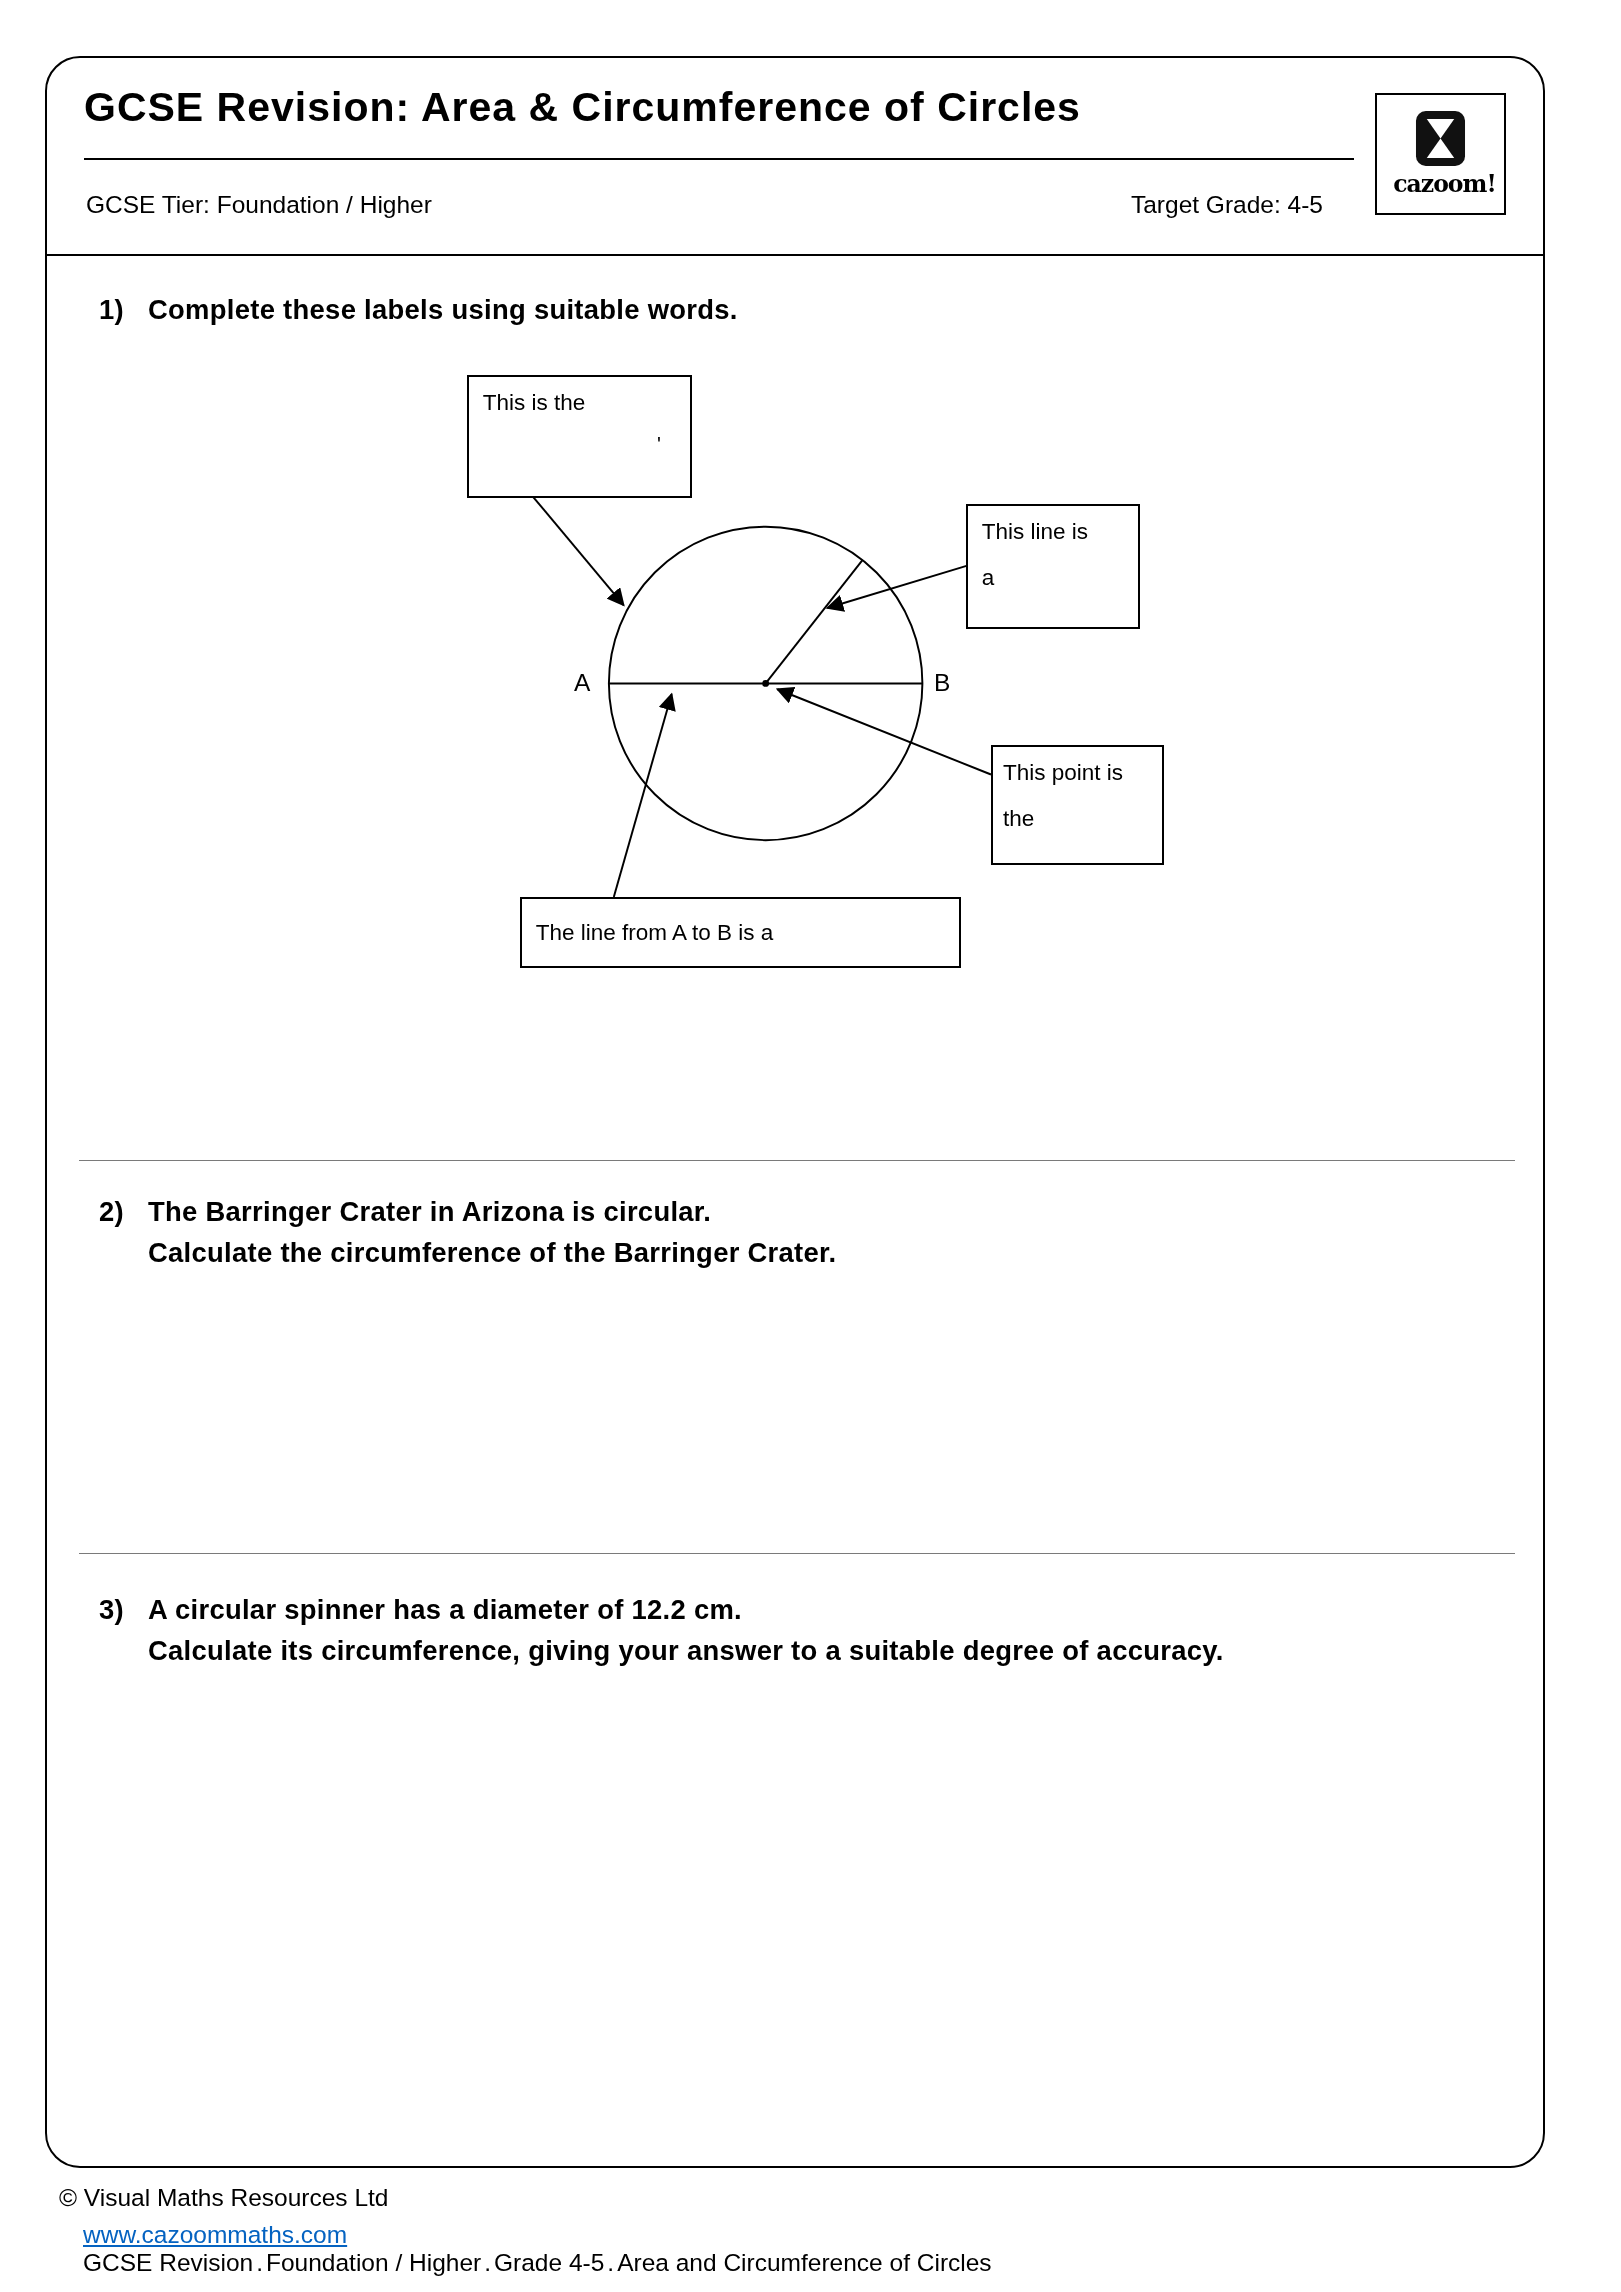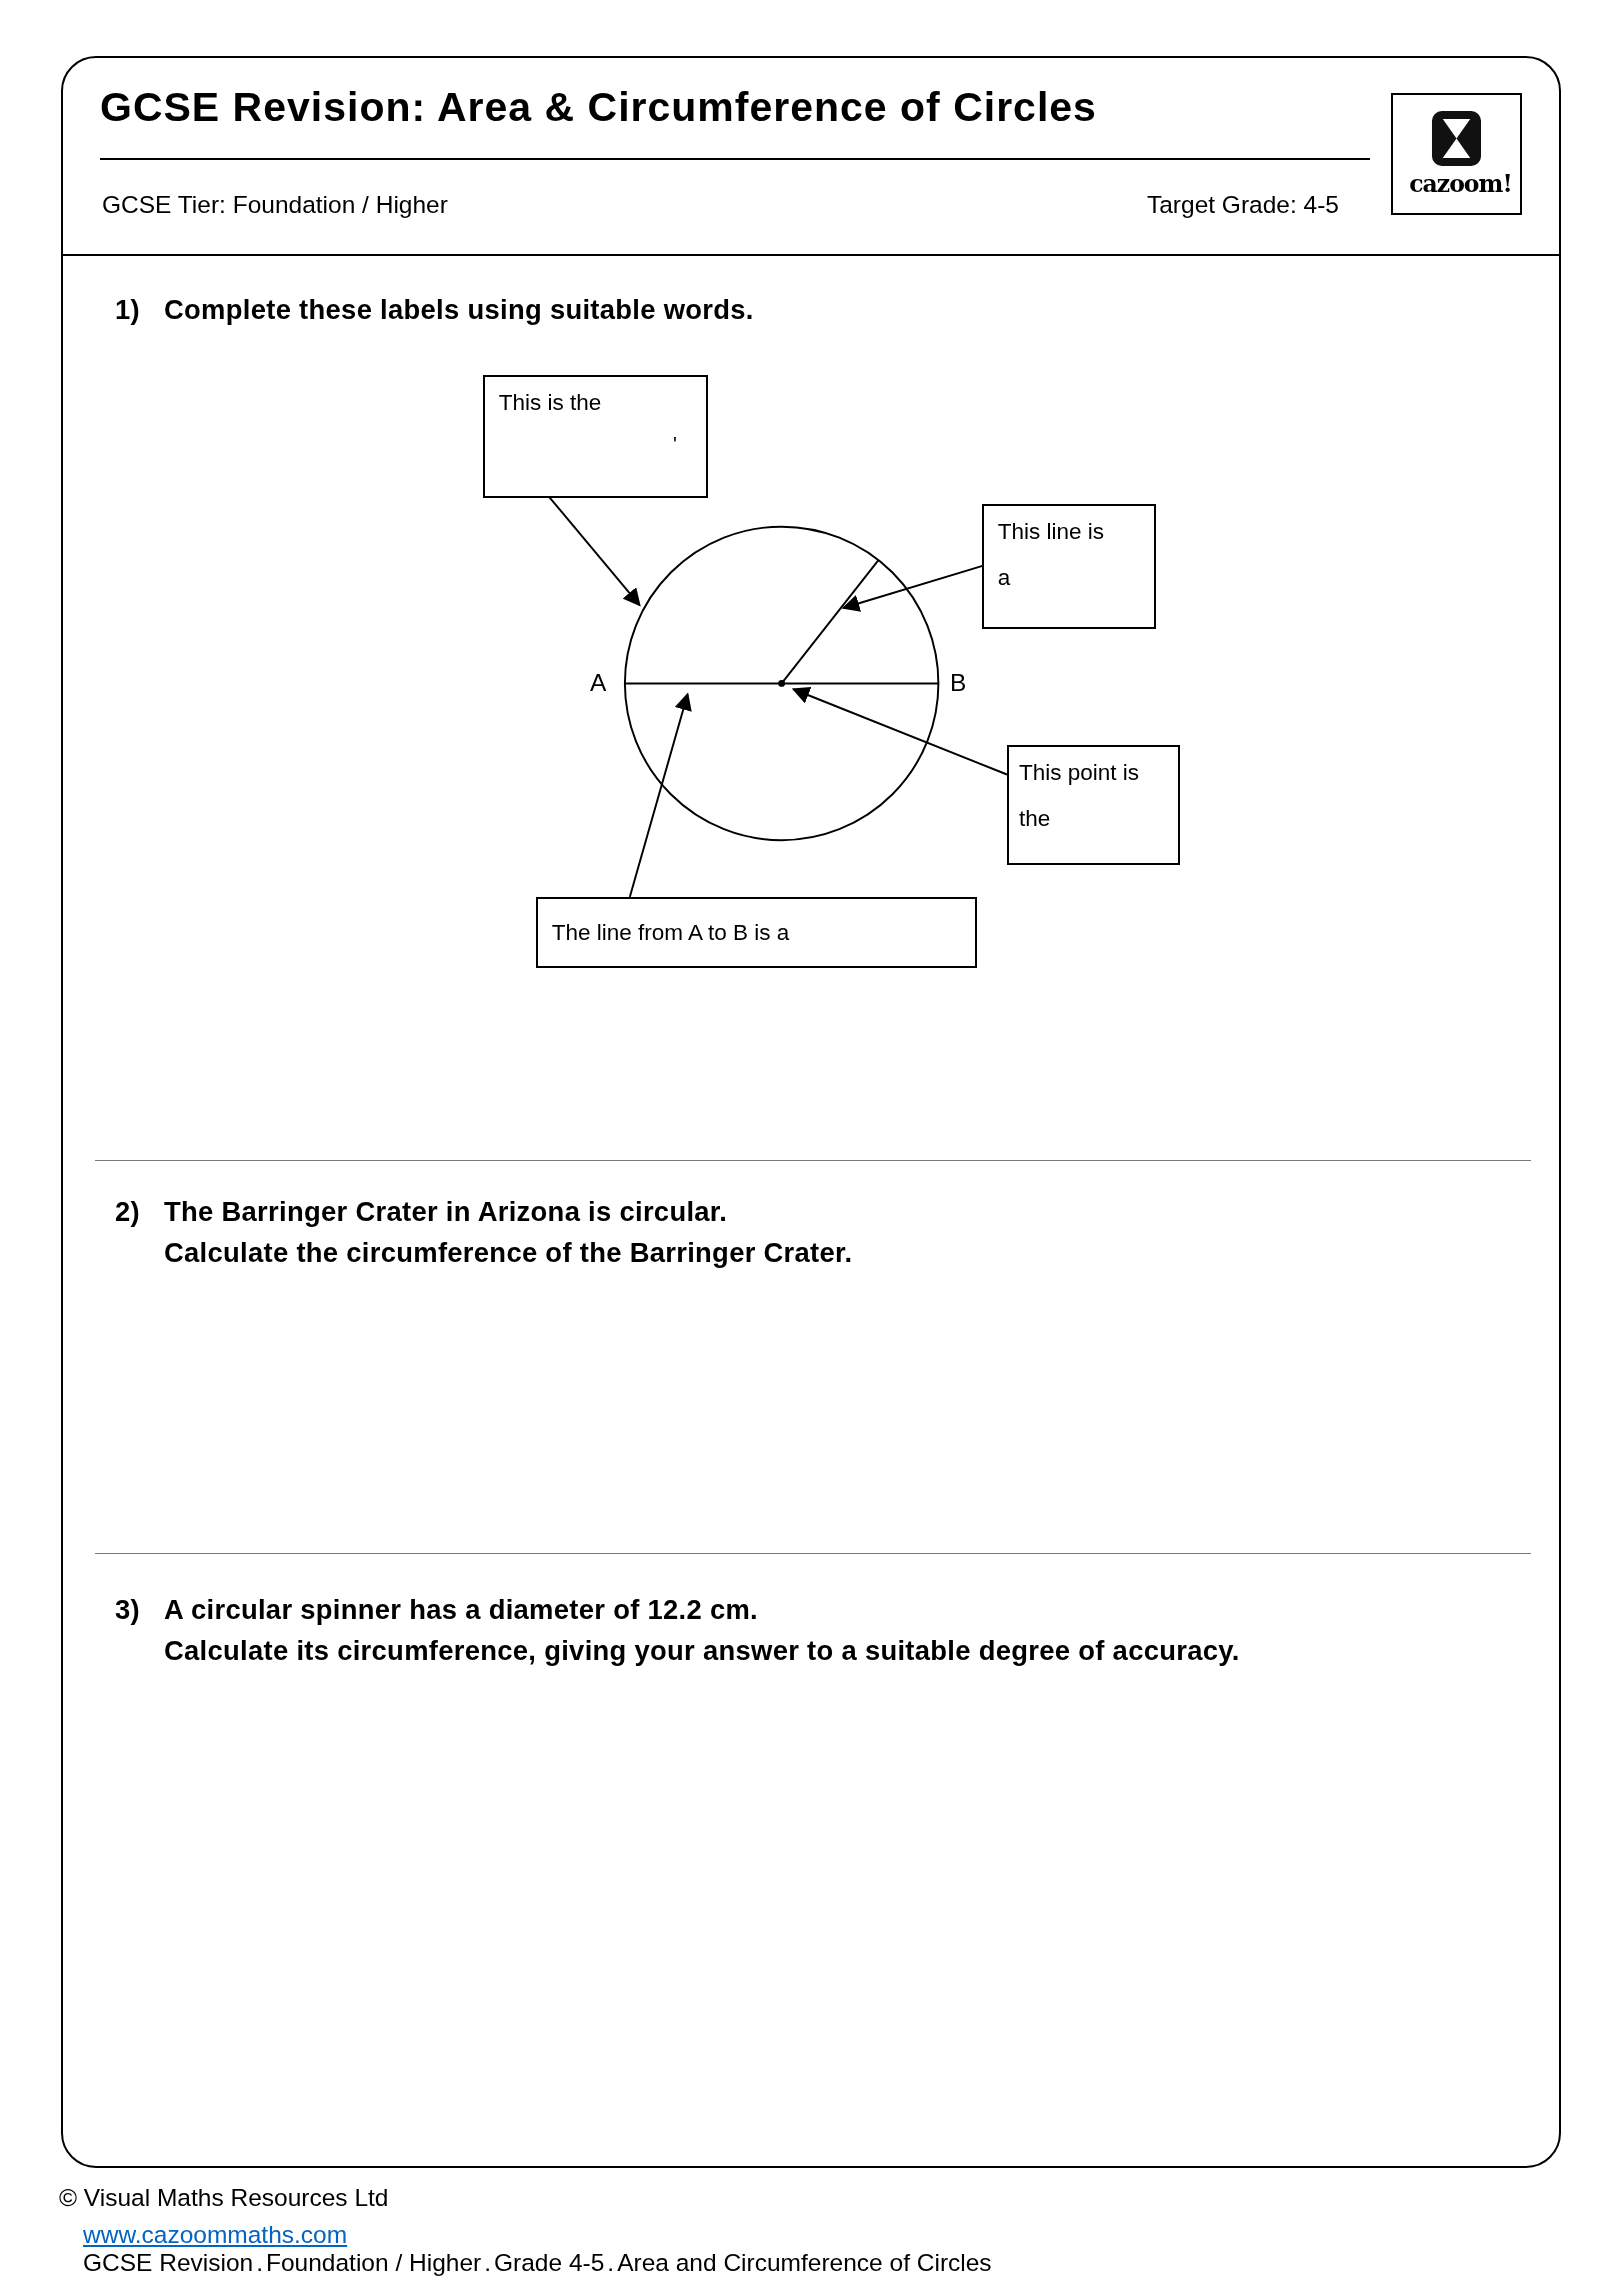--- a/index.html
+++ b/index.html
@@ -1,20 +1,20 @@
 <!DOCTYPE html>
 <html><head>
 <meta charset="utf-8">
 <style>
   * { margin:0; padding:0; box-sizing:border-box; }
   html,body { background:#fff; }
   body { font-family:"Liberation Sans", sans-serif; color:#000; }
   .page { position:relative; width:1621px; height:2293px; background:#fff; overflow:hidden; }
 
-  .frame { position:absolute; left:61px; top:56px; width:1500px; height:2112px;
+  .frame { position:absolute; left:45px; top:56px; width:1500px; height:2112px;
            border:2.9px solid #000; border-radius:35px; background:#fff; }
 
   .page-title { position:absolute; left:37px; top:25.5px; font-size:41px; font-weight:bold; letter-spacing:1px; }
   .title-rule { position:absolute; left:37px; top:100px; width:1270px; border-top:2.9px solid #000; }
   .tier { position:absolute; left:39px; top:133px; font-size:24.5px; }
   .target { position:absolute; right:220px; top:133px; font-size:24.5px; }
 
   .logo { position:absolute; right:37px; top:35px; width:131px; height:122px; border:2px solid #000;
           display:flex; flex-direction:column; align-items:center; justify-content:center; gap:2.9px; background:#fff; }
   .logo-text { font-family:"DejaVu Serif", serif; font-weight:bold; font-size:23.5px; letter-spacing:-1px;margin-left:8px; }

